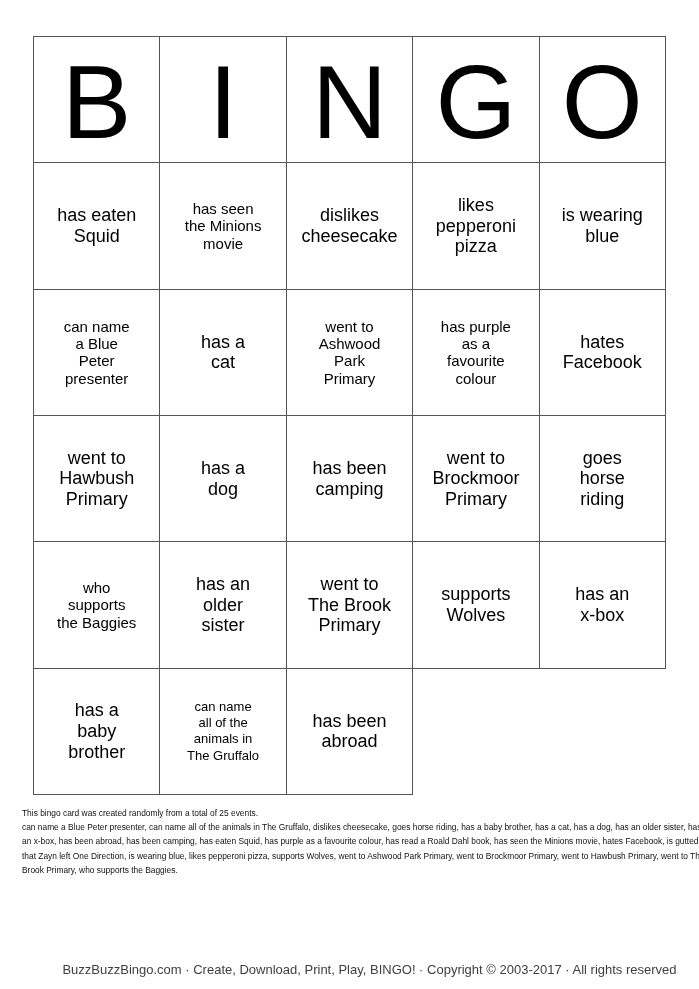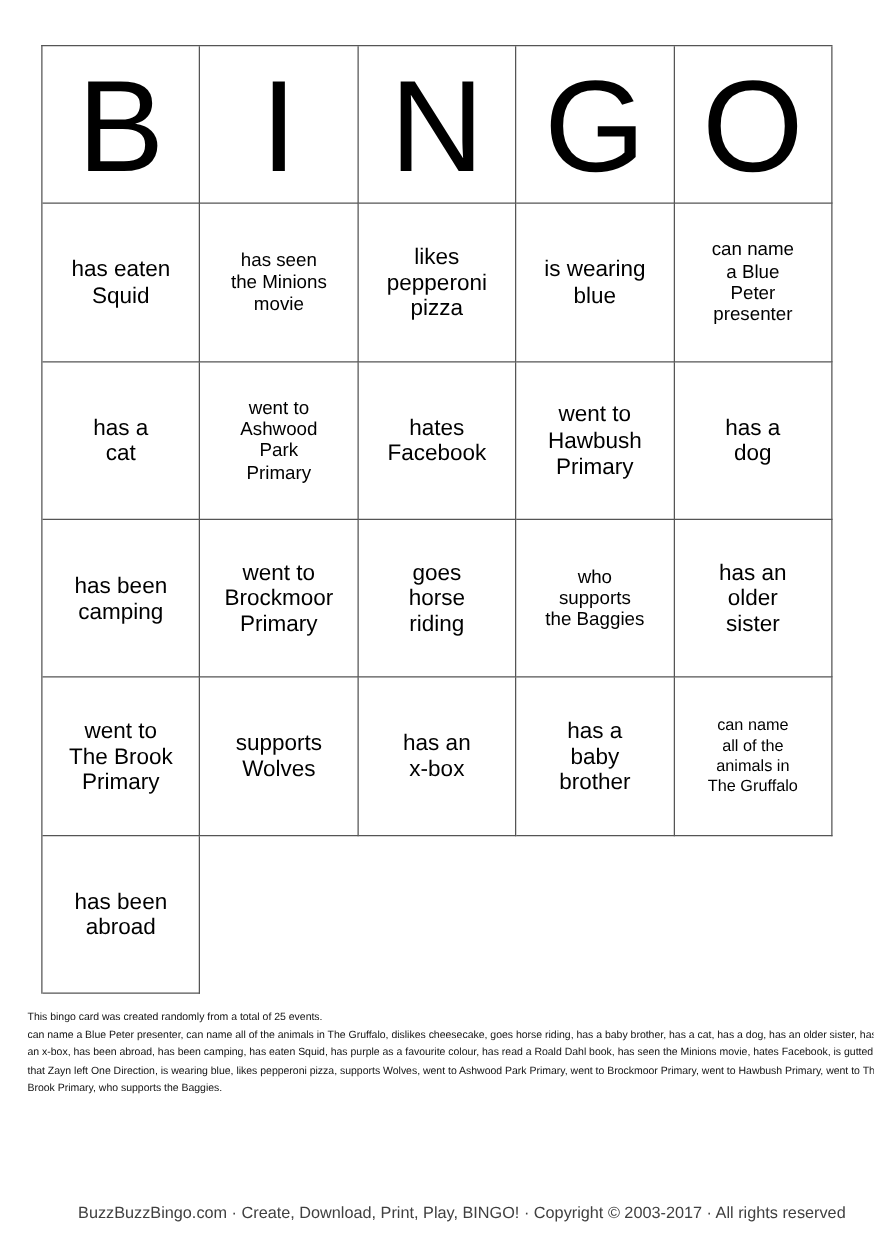--- a/index.html
+++ b/index.html
@@ -34,20 +34,26 @@
     </div>
     <div class="cell t15">
       <div>
         <div>has seen</div>
         <div>the Minions</div>
         <div>movie</div>
       </div>
     </div>
     <div class="cell t18">
       <div>
+        <div>dislikes</div>
+        <div>cheesecake</div>
+      </div>
+    </div>
+    <div class="cell t18">
+      <div>
         <div>likes</div>
         <div>pepperoni</div>
         <div>pizza</div>
       </div>
     </div>
     <div class="cell t18">
       <div>
         <div>is wearing</div>
         <div>blue</div>
       </div>
@@ -65,20 +71,28 @@
         <div>has a</div>
         <div>cat</div>
       </div>
     </div>
     <div class="cell t15">
       <div>
         <div>went to</div>
         <div>Ashwood</div>
         <div>Park</div>
         <div>Primary</div>
+      </div>
+    </div>
+    <div class="cell t15">
+      <div>
+        <div>has purple</div>
+        <div>as a</div>
+        <div>favourite</div>
+        <div>colour</div>
       </div>
     </div>
     <div class="cell t18">
       <div>
         <div>hates</div>
         <div>Facebook</div>
       </div>
     </div>
     <div class="cell t18">
       <div>

